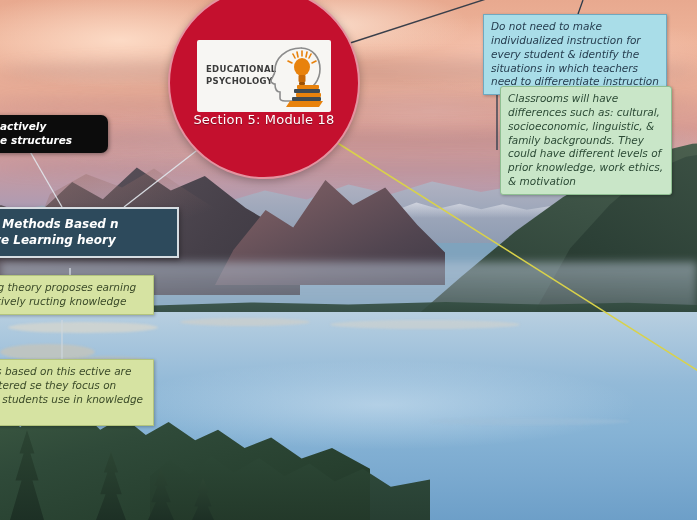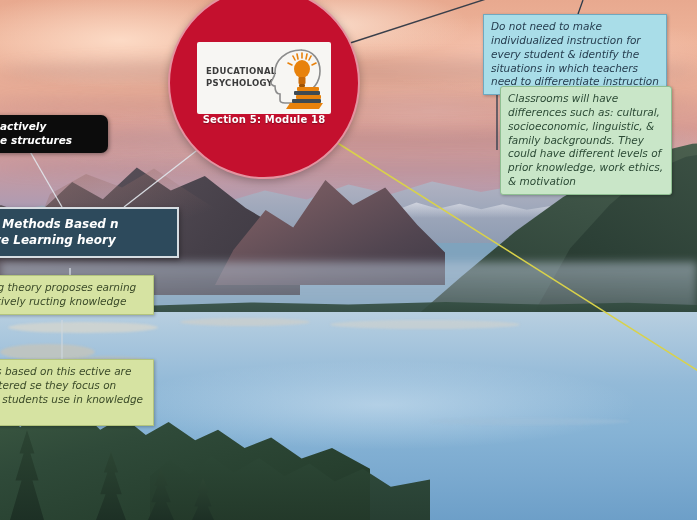--- a/index.html
+++ b/index.html
@@ -179,21 +179,21 @@
     display: flex; align-items: center;
   }
   .logo-text {
     font-size: 8.5px; font-weight: 700; color: #3b3b3b;
     letter-spacing: .3px; line-height: 1.35;
     margin-left: 9px; width: 62px;
   }
   .logo-art { position: absolute; right: 4px; top: 2px; width: 66px; height: 68px; }
   .central-caption {
     margin-top: 0;
-    font-size: 10px; font-weight: 700; color: #ffffff;
+    font-size: 13px; font-weight: 400; color: #ffffff;
     text-shadow: 0 1px 1px rgba(0,0,0,.35);
     letter-spacing: .2px;
   }
 
   
   .box {
     position: absolute;
     padding: 5px 7px;
     font-size: 10.5px;
     line-height: 1.32;

